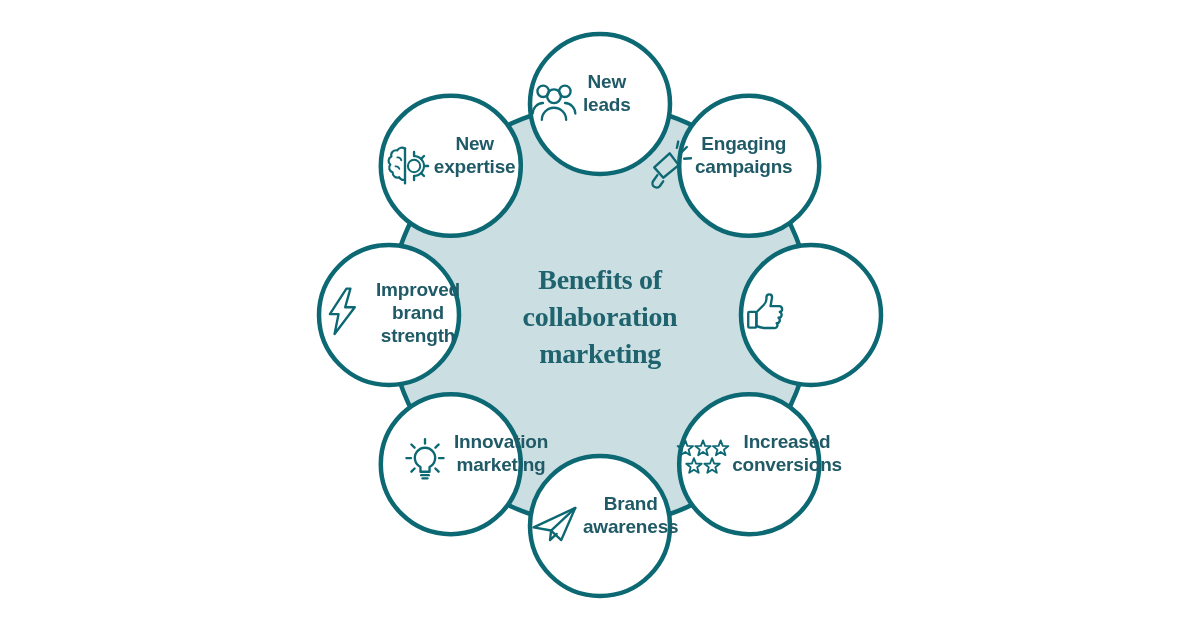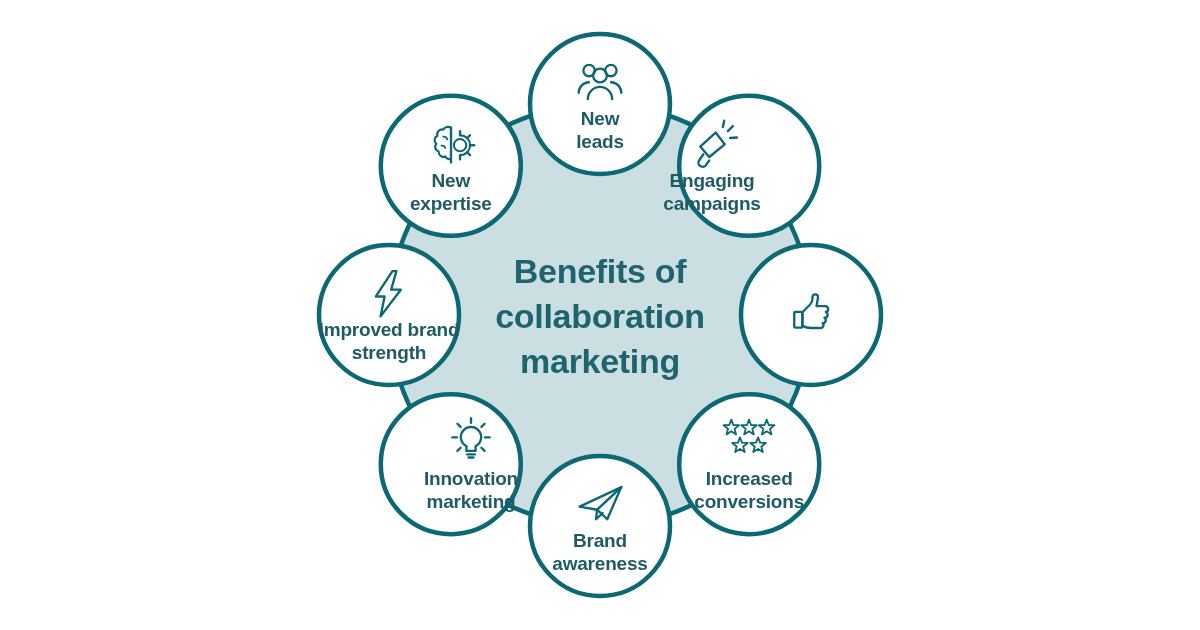--- a/index.html
+++ b/index.html
@@ -6,26 +6,27 @@
   .stage{
     position:relative;width:1200px;height:630px;background:var(--bg,#fff);
     font-family:"Liberation Sans",sans-serif;overflow:hidden;
   }
   .bg{position:absolute;left:0;top:0;}
   .big-circle{fill:var(--fill);stroke:var(--teal);stroke-width:4.5px;}
   .node-circle{fill:#ffffff;stroke:var(--teal);stroke-width:4.5px;}
   .center-title{
     position:absolute;left:600px;top:317px;transform:translate(-50%,-50%);
     width:420px;text-align:center;white-space:pre-line;
-    font-size:34px;font-weight:bold;line-height:1.33;letter-spacing:-0.3px;
+    font-size:28px;font-weight:bold;line-height:1.33;letter-spacing:-0.3px;
     color:var(--title);
+    font-family:Liberation Serif, serif;
   }
   .node{
     position:absolute;transform:translate(-50%,-50%);width:150px;
-    display:flex;flex-direction:column;align-items:center;
+    display:flex;flex-direction:row;align-items:flex-start;
   }
   .node .icon svg{display:block;}
   .icon svg *{
     fill:none;stroke:var(--teal);stroke-width:2.6;
     stroke-linecap:round;stroke-linejoin:round;
   }
   .node .label{
     margin-top:-4px;font-size:19px;font-weight:bold;line-height:1.2;
     letter-spacing:-0.2px;color:var(--text);text-align:center;white-space:pre-line;
   }

